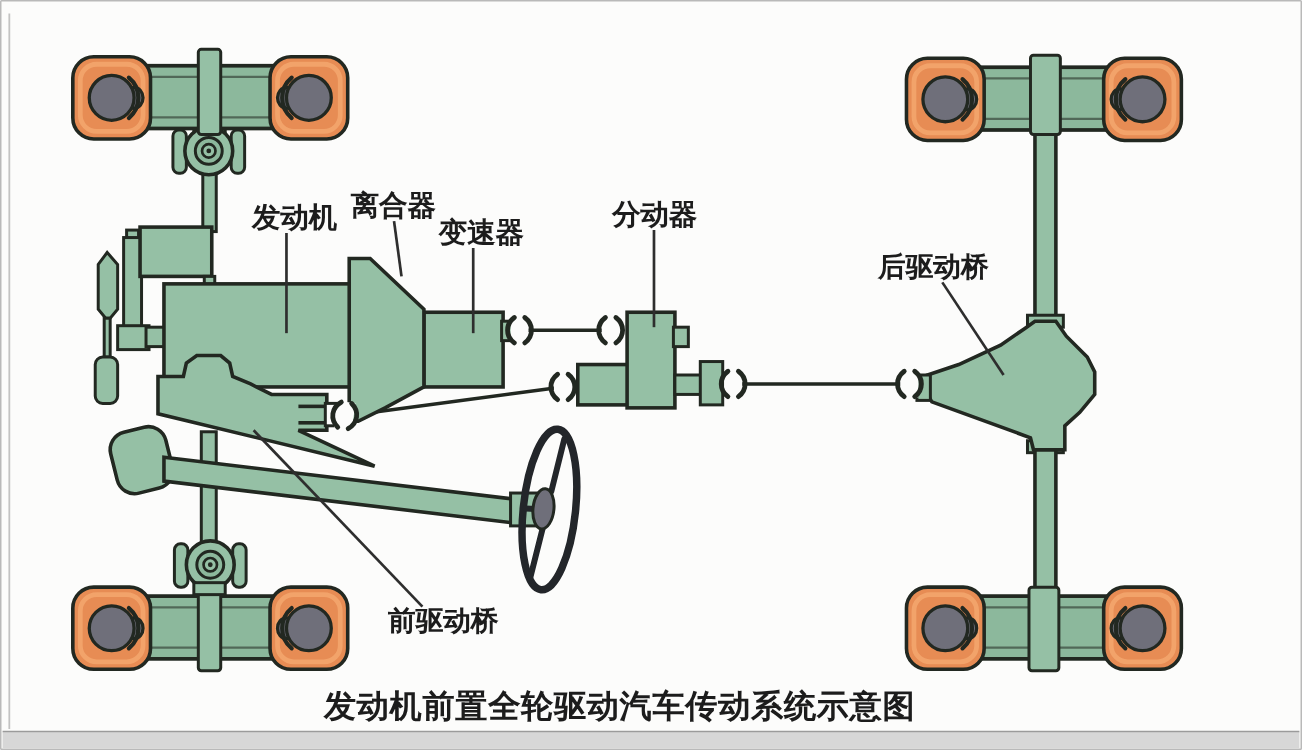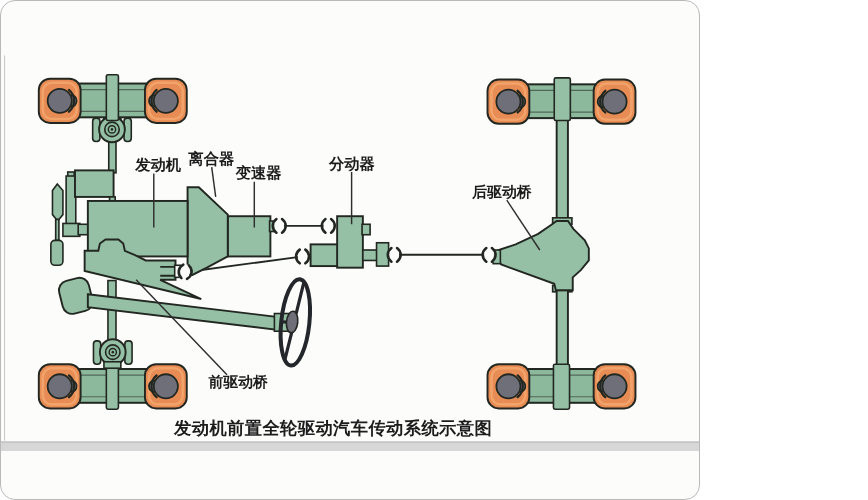--- a/index.html
+++ b/index.html
@@ -1,20 +1,20 @@
 <!DOCTYPE html>
 <html style="--color-component-green: #95c0a5; --color-component-green-dark: #8cb89c; --color-tire-orange: #e78c54; --color-tire-orange-light: #f3a76f; --color-hub-gray: #6f6f7a; --color-outline: #222821; --color-leader-line: #2e2e2e; --color-text: #1c1c1c; --color-background: #fcfcfb; --color-bottom-bar: #d7d7d7;"><head>
 <meta charset="utf-8">
 <style>
   html,body{margin:0;padding:0;background:#ffffff;}
   body{width:868px;height:500px;font-family:"DejaVu Sans","Liberation Sans",sans-serif;}
   .frame{
-    position:relative;width:700px;height:500px;box-sizing:border-box;
+    position:relative;width:868px;height:500px;box-sizing:border-box;
     background:var(--color-background,#fcfcfb);
-    border:1.5px solid #b9b9b9;border-radius:15px;overflow:hidden;
+    border:1.5px solid #b9b9b9;border-radius:1px;overflow:hidden;
   }
   svg{display:block;width:100%;height:100%;}
   .green{fill:var(--color-component-green,#95c0a5);stroke:var(--color-outline,#222821);stroke-width:2.4;}
   .green-thin{fill:var(--color-component-green,#95c0a5);stroke:var(--color-outline,#222821);stroke-width:2;}
   .beam{fill:var(--color-component-green-dark,#8cb89c);stroke:var(--color-outline,#222821);stroke-width:2.5;}
   .beam-line{stroke:var(--color-outline,#222821);stroke-width:1.5;opacity:.55;}
   .tire-body{fill:var(--color-tire-orange,#e78c54);stroke:var(--color-outline,#222821);stroke-width:2.4;}
   .tire-hl{fill:none;stroke:var(--color-tire-orange-light,#f3a76f);stroke-width:3.2;opacity:.85;}
   .disc{fill:var(--color-hub-gray,#6f6f7a);stroke:var(--color-outline,#222821);stroke-width:2.2;}
   .crescent{fill:none;stroke:var(--color-outline,#222821);stroke-width:2.8;stroke-linecap:round;}

